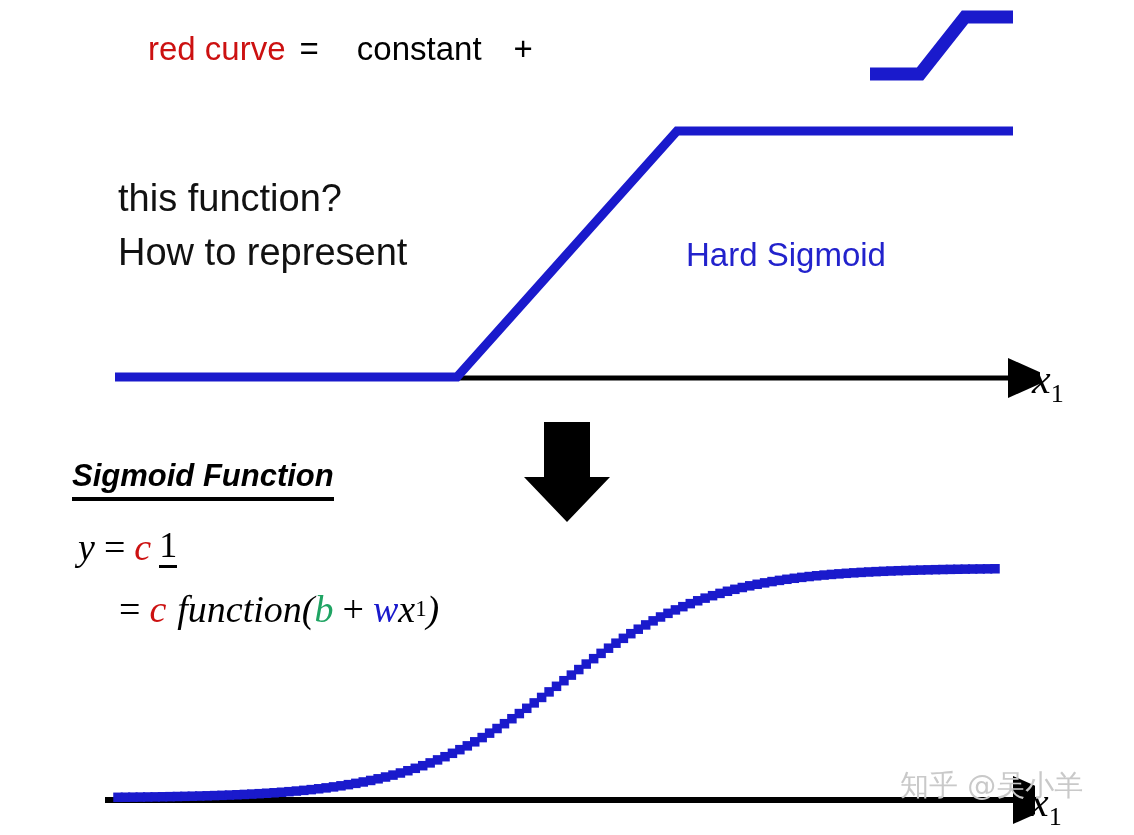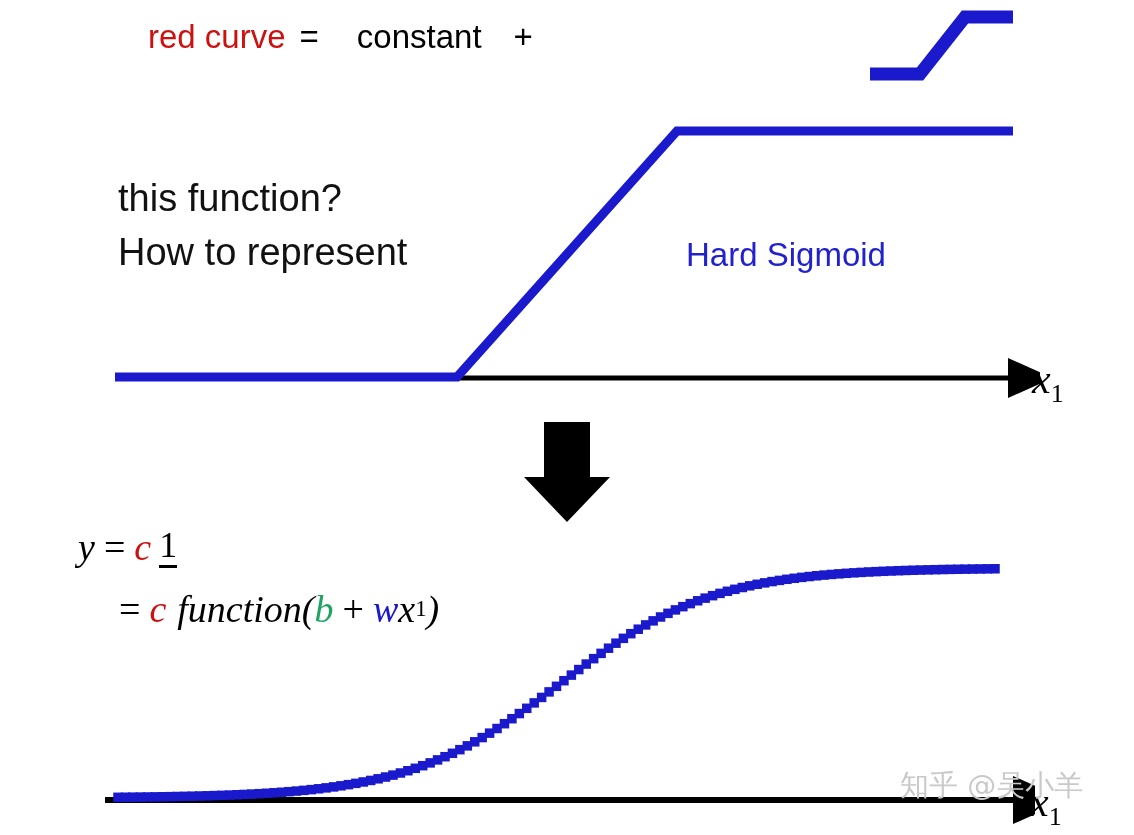--- a/index.html
+++ b/index.html
@@ -19,21 +19,21 @@
   }
   .abs { position: absolute; }
 
   
   #top-line {
     left: 0px;
     top: 18px;
     width: 870px;
     height: 50px;
     display: flex;
-    align-items: flex-start;
+    align-items: flex-end;
     white-space: pre;
     font-size: 33px;
     color: #000000;
     letter-spacing: 0px;
   }
   #top-line .redword {
     color: #CC1111;
     padding-left: 148px;
   }
   #top-line .eqsign { padding-left: 14px; }
@@ -210,20 +210,21 @@
   <div id="hard-sigmoid-label" class="abs">Hard Sigmoid</div>
 
   <div id="x1-label-top" class="abs mathx">
     <span>x</span><sub>1</sub>
   </div>
 
   <svg id="down-arrow" class="abs" width="110" height="115">
     <polygon points="29,7 75,7 75,62 95,62 52,107 9,62 29,62" fill="#000000"></polygon>
   </svg>
 
+  <div id="sigmoid-heading" class="abs">Sigmoid Function</div>
 
   <div id="formula-block" class="abs">
 
     <div id="formula-row1" class="f-row">
       <span>y</span>
       <span class="op">=</span>
       <span class="c-red">c</span>
       <span class="frac">
         <span class="num">1</span>
         <span class="bar"></span>

